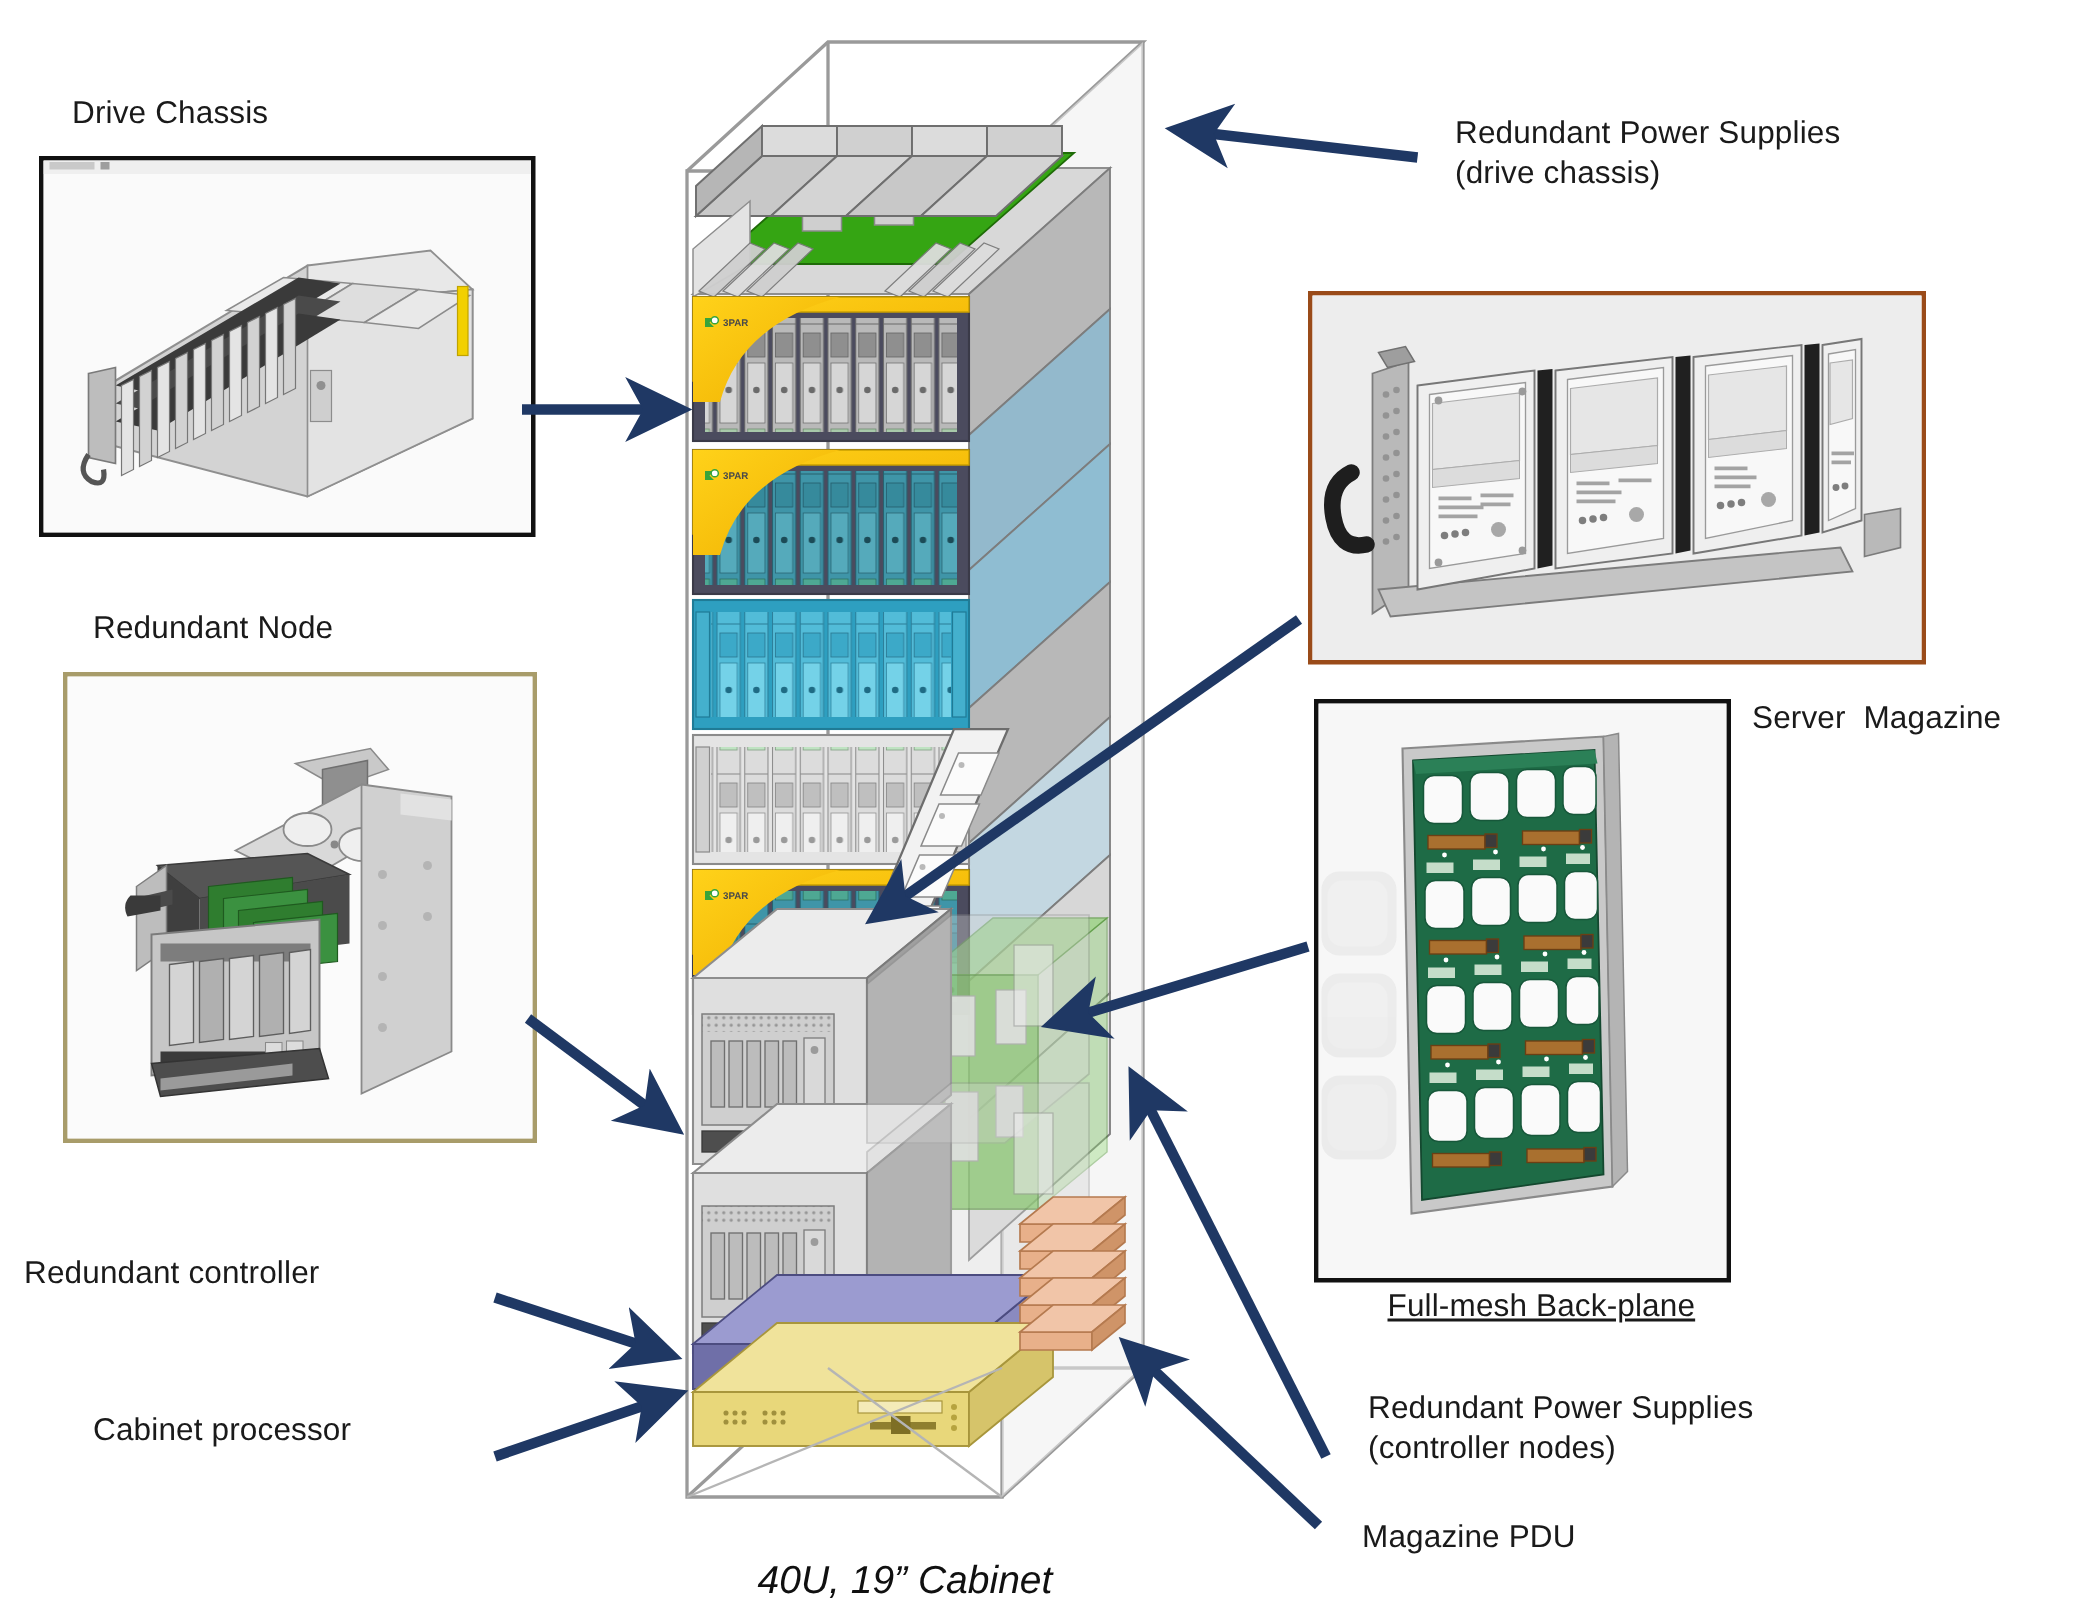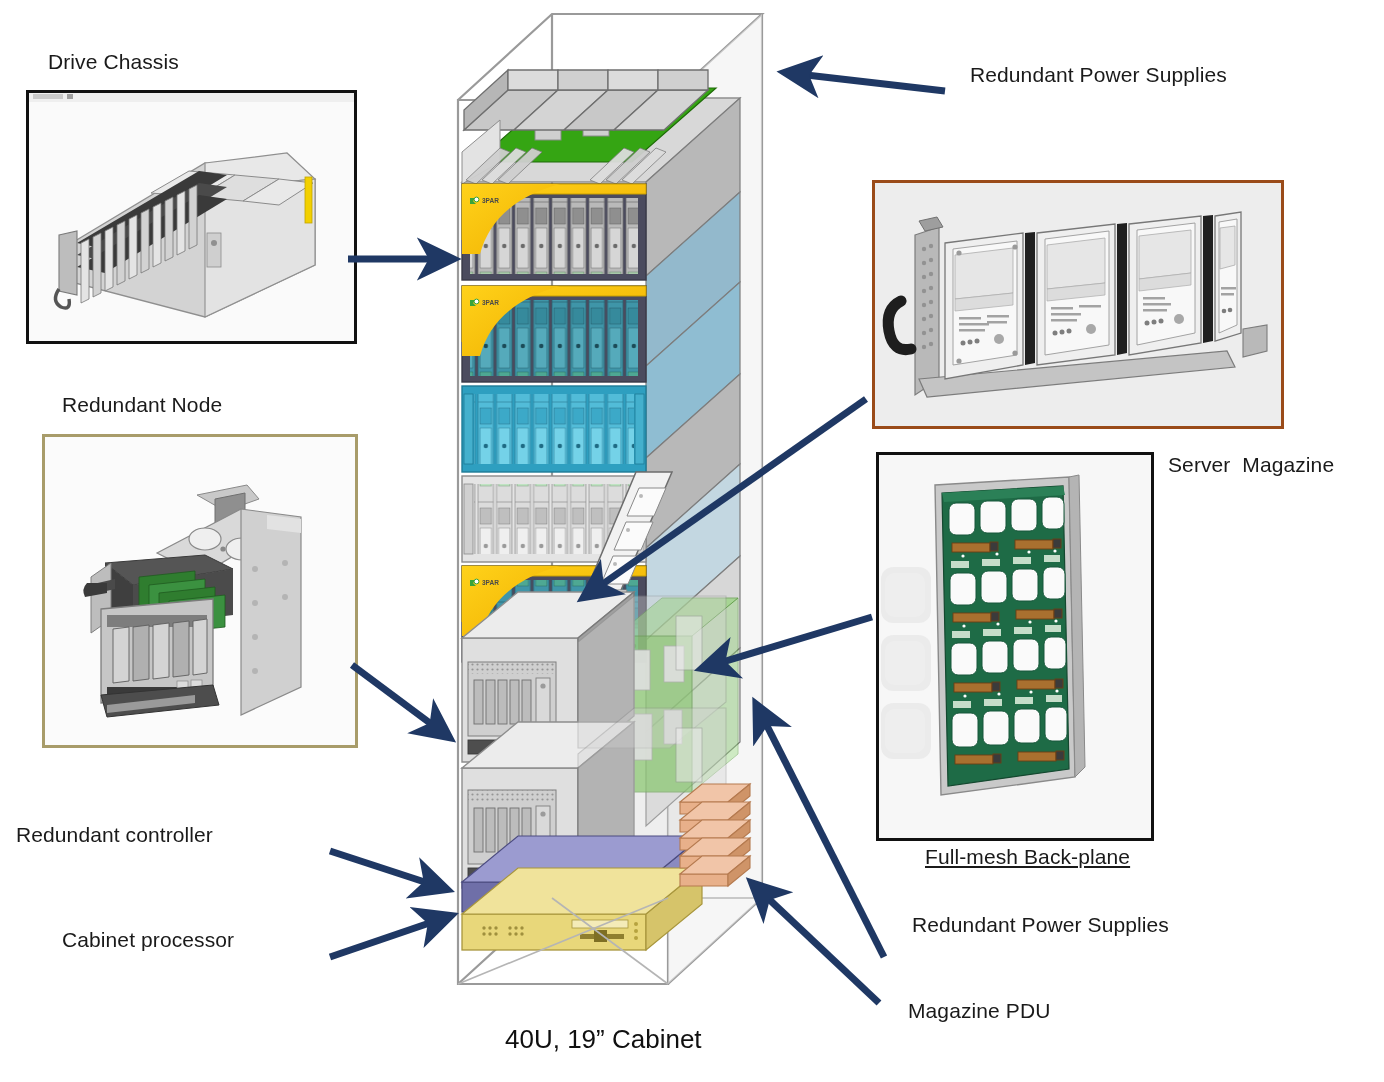--- a/index.html
+++ b/index.html
@@ -1,23 +1,23 @@
 <!DOCTYPE html>
 <html><head>
 <meta charset="utf-8">
 <style>
   html,body{margin:0;padding:0;background:#ffffff;}
   body{
     width:1384px;height:1082px;position:relative;overflow:hidden;
     font-family:"Liberation Sans","DejaVu Sans",sans-serif;
     color:#111111;
   }
-  .stage{position:absolute;left:0;top:2px;width:1384px;height:934px;}
+  .stage{position:absolute;left:0;top:16px;width:1384px;height:934px;}
   .lbl{position:absolute;font-size:21px;line-height:27px;color:#1a1a1a;white-space:pre;letter-spacing:.1px;}
-  .caption{position:absolute;font-size:26px;color:#101010;white-space:pre;}
+  .caption{position:absolute;font-size:26px;color:#101010;white-space:pre;font-style:italic;}
   .photo{position:absolute;background:#fdfdfd;overflow:hidden;}
   .photo .inner{position:absolute;left:0;top:0;width:100%;height:100%;}
   svg{display:block;overflow:visible;}
 
   
   #photo-drive-chassis{border:3px solid #111;}
   #photo-controller-node{border:3px solid #a89c6a;}
   #photo-drive-magazine{border:3px solid #9a4b19;}
   #photo-backplane{border:3px solid #111;}
 </style>
@@ -661,27 +661,29 @@
   <div class="lbl" style="left:48px;top:46px;">Drive Chassis</div>
 
   <div class="lbl" style="left:62px;top:389px;">Redundant Node</div>
 
   <div class="lbl" style="left:16px;top:819px;">Redundant controller</div>
 
   <div class="lbl" style="left:62px;top:924px;">Cabinet processor</div>
 
   <div style="position:absolute;left:970px;top:59px;">
     <div class="lbl" style="position:relative;left:0;top:0;">Redundant Power Supplies</div>
+    <div class="lbl" style="position:relative;left:0;top:0;">(drive chassis)</div>
   </div>
 
   <div class="lbl" style="left:1168px;top:449px;">Server  Magazine</div>
 
   <div class="lbl" style="left:925px;top:841px;text-decoration:underline;">Full-mesh Back-plane</div>
 
   <div style="position:absolute;left:912px;top:909px;">
     <div class="lbl" style="position:relative;left:0;top:0;">Redundant Power Supplies</div>
+    <div class="lbl" style="position:relative;left:0;top:0;">(controller nodes)</div>
   </div>
 
   <div class="lbl" style="left:908px;top:995px;">Magazine PDU</div>
 
   <div class="caption" style="left:505px;top:1022px;">40U, 19” Cabinet</div>
 
 </div>
 
 </body></html>

